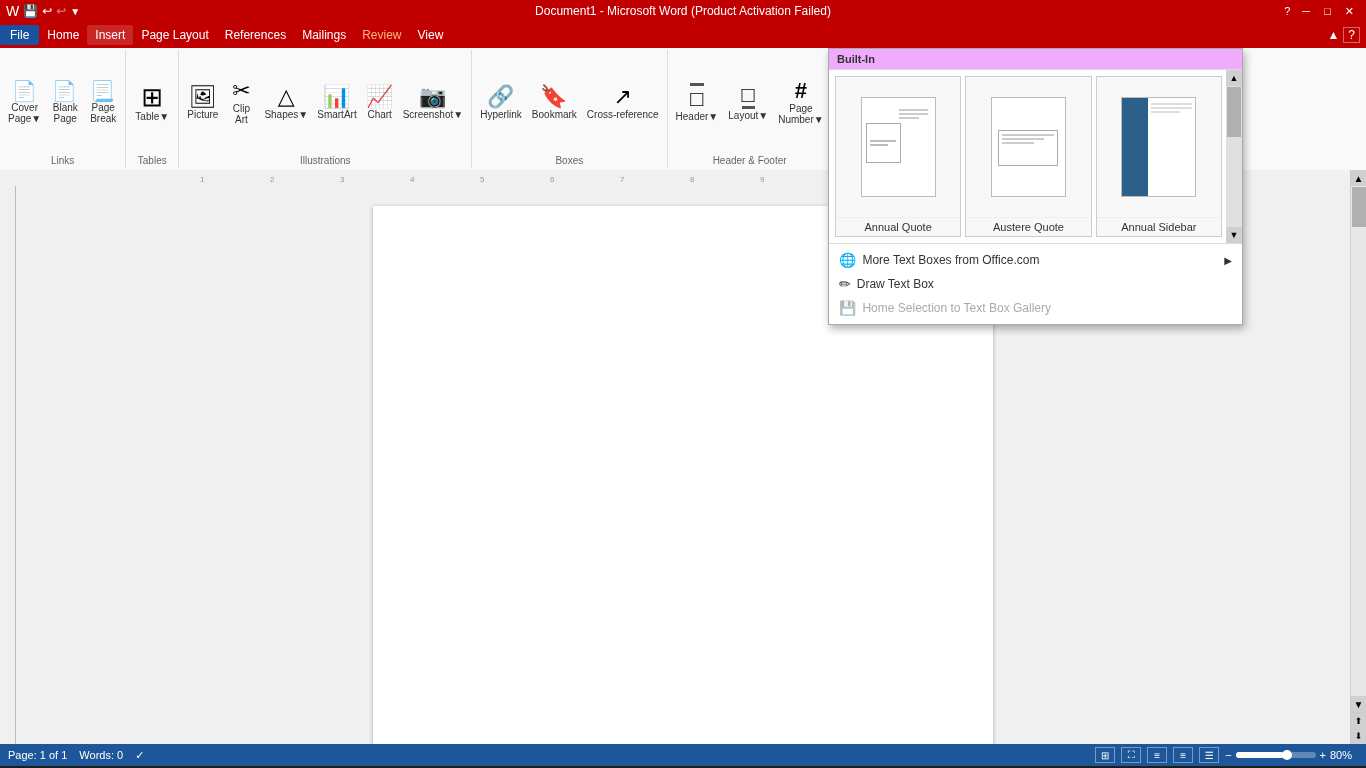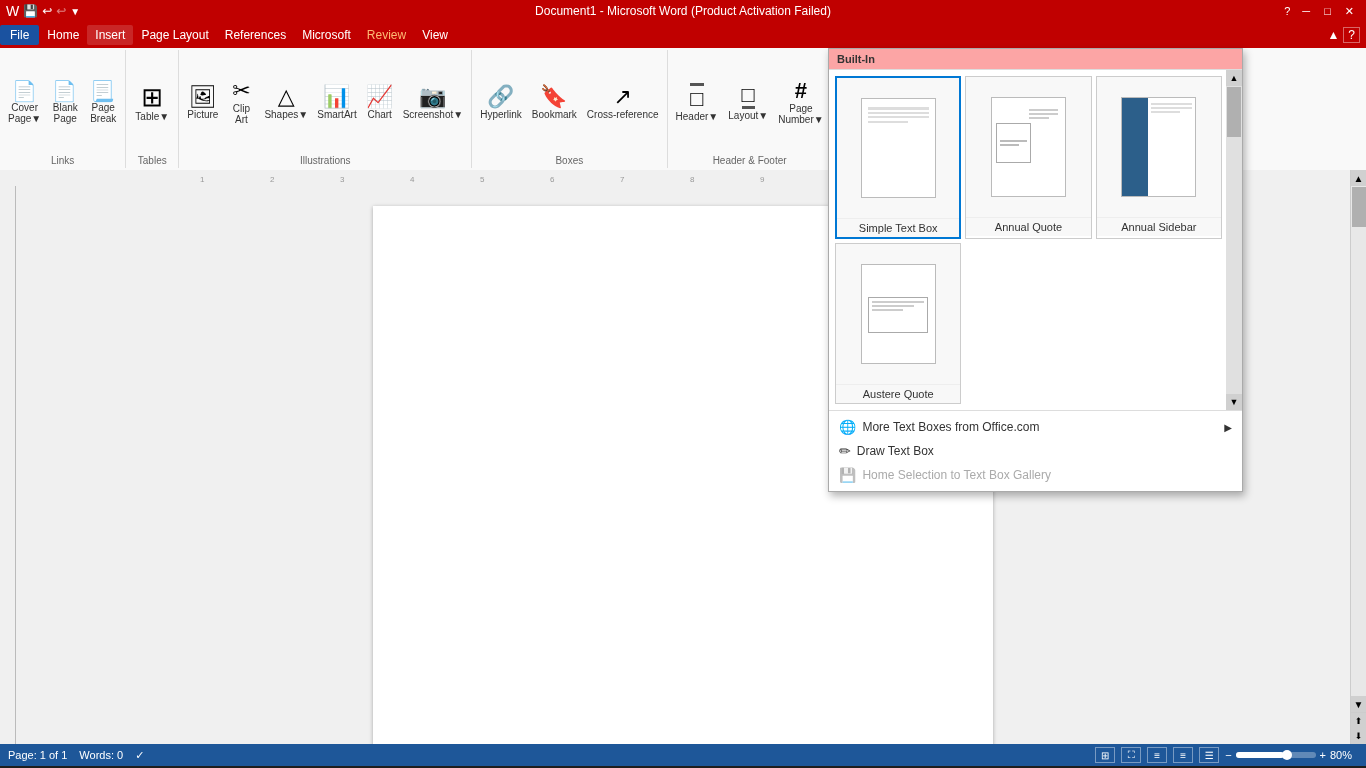--- a/index.html
+++ b/index.html
@@ -81,21 +81,21 @@
       top: 48px;
       left: 828px;
       width: 415px;
       background: white;
       border: 1px solid #aaa;
       box-shadow: 2px 4px 8px rgba(0,0,0,0.3);
       z-index: 100;
       font-size: 12px;
     }
     .dropdown-header {
-      background: #fca5a5;
+      background: #f0abfc;
       padding: 4px 8px;
       font-size: 11px;
       font-weight: bold;
       color: #333;
       border-bottom: 1px solid #ddd;
     }
     .dropdown-grid {
       display: grid;
       grid-template-columns: repeat(3, 1fr);
       gap: 4px;
@@ -196,21 +196,21 @@
     <span style="color:white;font-size:11px;cursor:pointer;padding:0 6px;">✕</span>
   </div>
 </div>
 
 <div class="header-row2">
   <div class="menu-item active" style="background:#1a52a0;color:white;padding:3px 10px;font-size:12px;">File</div>
   <div class="menu-item" style="color:white;padding:3px 8px;font-size:12px;">Home</div>
   <div class="menu-item" style="color:white;padding:3px 8px;font-size:12px;background:rgba(255,255,255,0.15);">Insert</div>
   <div class="menu-item" style="color:white;padding:3px 8px;font-size:12px;">Page Layout</div>
   <div class="menu-item" style="color:white;padding:3px 8px;font-size:12px;">References</div>
-  <div class="menu-item" style="color:white;padding:3px 8px;font-size:12px;">Microsoft</div>
+  <div class="menu-item" style="color:white;padding:3px 8px;font-size:12px;">Mailings</div>
   <div class="menu-item" style="color:#fdba74;padding:3px 8px;font-size:12px;">Review</div>
   <div class="menu-item" style="color:white;padding:3px 8px;font-size:12px;">View</div>
   <div style="margin-left:auto;display:flex;align-items:center;gap:4px;padding-right:6px;">
     <span style="color:white;font-size:12px;cursor:pointer;">▲</span>
     <span style="color:white;font-size:12px;cursor:pointer;border:1px solid rgba(255,255,255,0.4);padding:0 4px;">?</span>
   </div>
 </div>
 
 <div class="ribbon-content" style="position:relative;">
 
@@ -398,32 +398,20 @@
 
     <div style="height:16px;background:#d0d0d0;border-top:1px solid #ccc;display:flex;align-items:center;justify-content:center;cursor:pointer;font-size:9px;">⬆</div>
     <div style="height:16px;background:#d0d0d0;display:flex;align-items:center;justify-content:center;cursor:pointer;font-size:9px;">⬇</div>
   </div>
 </div>
 
 <div class="dropdown-panel">
   <div class="dropdown-header">Built-In</div>
   <div class="dropdown-grid" style="position:relative;padding-right:20px;">
 
-    <div class="dropdown-item selected">
-      <div class="dropdown-item-preview" style="background:#f8f8f8;">
-
-        <div style="width:75px;height:100px;background:white;border:1px solid #bbb;position:relative;">
-          <div style="position:absolute;top:8px;left:6px;right:6px;height:3px;background:#ddd;"></div>
-          <div style="position:absolute;top:13px;left:6px;right:6px;height:2px;background:#ddd;"></div>
-          <div style="position:absolute;top:17px;left:6px;right:6px;height:2px;background:#ddd;"></div>
-          <div style="position:absolute;top:22px;left:6px;width:40px;height:2px;background:#ddd;"></div>
-        </div>
-      </div>
-      <div class="dropdown-item-label">Simple Text Box</div>
-    </div>
 
 
 
     <div class="dropdown-item">
       <div class="dropdown-item-preview" style="background:#f8f8f8;">
         <div style="width:75px;height:100px;background:white;border:1px solid #bbb;position:relative;overflow:hidden;">
           <div style="position:absolute;right:4px;top:8px;width:35px;height:80px;background:white;display:flex;flex-direction:column;gap:2px;padding:3px;">
             <div style="height:2px;background:#ccc;"></div>
             <div style="height:2px;background:#ccc;"></div>
             <div style="height:2px;background:#ccc;width:70%;"></div>
@@ -434,43 +422,43 @@
               <div style="height:2px;background:#bbb;width:70%;"></div>
             </div>
           </div>
         </div>
       </div>
       <div class="dropdown-item-label">Annual Quote</div>
     </div>
 
     <div class="dropdown-item">
       <div class="dropdown-item-preview" style="background:#f8f8f8;">
+        <div style="width:75px;height:100px;background:white;border:1px solid #bbb;position:relative;padding:4px;display:flex;flex-direction:column;align-items:center;">
+          <div style="width:60px;height:36px;border:1px solid #aaa;margin-top:28px;padding:3px;display:flex;flex-direction:column;gap:2px;">
+            <div style="height:2px;background:#ccc;"></div>
+            <div style="height:2px;background:#ccc;width:80%;"></div>
+            <div style="height:2px;background:#ccc;width:60%;"></div>
+          </div>
+        </div>
+      </div>
+      <div class="dropdown-item-label">Austere Quote</div>
+    </div>
+
+    <div class="dropdown-item">
+      <div class="dropdown-item-preview" style="background:#f8f8f8;">
         <div style="width:75px;height:100px;background:white;border:1px solid #bbb;position:relative;display:flex;">
           <div style="width:26px;background:#2c5f8a;"></div>
           <div style="flex:1;padding:3px;display:flex;flex-direction:column;gap:2px;justify-content:flex-start;padding-top:5px;">
             <div style="height:2px;background:#ddd;"></div>
             <div style="height:2px;background:#ddd;"></div>
             <div style="height:2px;background:#ddd;width:70%;"></div>
           </div>
         </div>
       </div>
       <div class="dropdown-item-label">Annual Sidebar</div>
-    </div>
-
-    <div class="dropdown-item">
-      <div class="dropdown-item-preview" style="background:#f8f8f8;">
-        <div style="width:75px;height:100px;background:white;border:1px solid #bbb;position:relative;padding:4px;display:flex;flex-direction:column;align-items:center;">
-          <div style="width:60px;height:36px;border:1px solid #aaa;margin-top:28px;padding:3px;display:flex;flex-direction:column;gap:2px;">
-            <div style="height:2px;background:#ccc;"></div>
-            <div style="height:2px;background:#ccc;width:80%;"></div>
-            <div style="height:2px;background:#ccc;width:60%;"></div>
-          </div>
-        </div>
-      </div>
-      <div class="dropdown-item-label">Austere Quote</div>
     </div>
 
     <div style="position:absolute;right:0;top:0;width:16px;height:100%;display:flex;flex-direction:column;">
       <div style="height:16px;background:#d0d0d0;display:flex;align-items:center;justify-content:center;font-size:9px;cursor:pointer;">▲</div>
       <div style="flex:1;background:#e0e0e0;position:relative;">
         <div style="width:14px;height:50px;background:#b0b0b0;margin:1px;"></div>
       </div>
       <div style="height:16px;background:#d0d0d0;display:flex;align-items:center;justify-content:center;font-size:9px;cursor:pointer;">▼</div>
     </div>
   </div>

